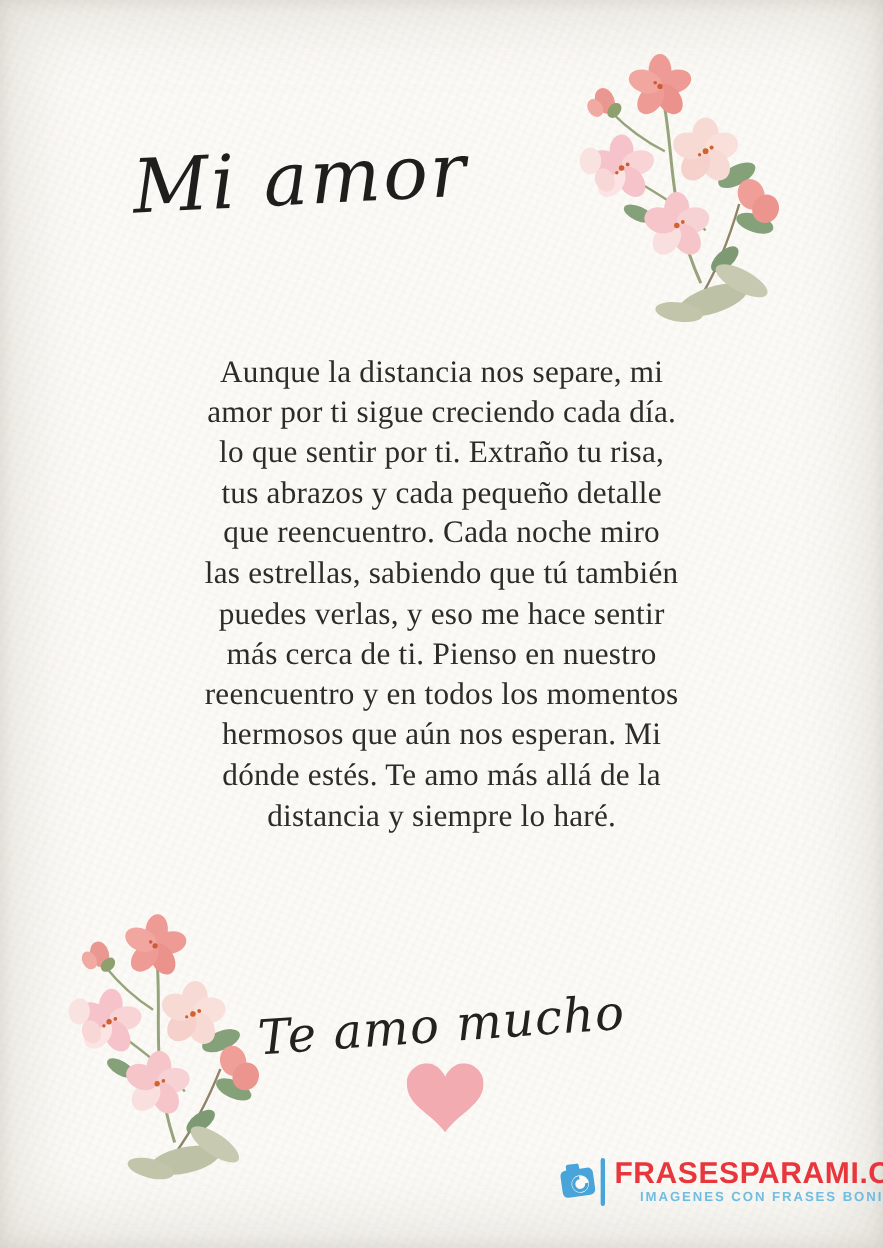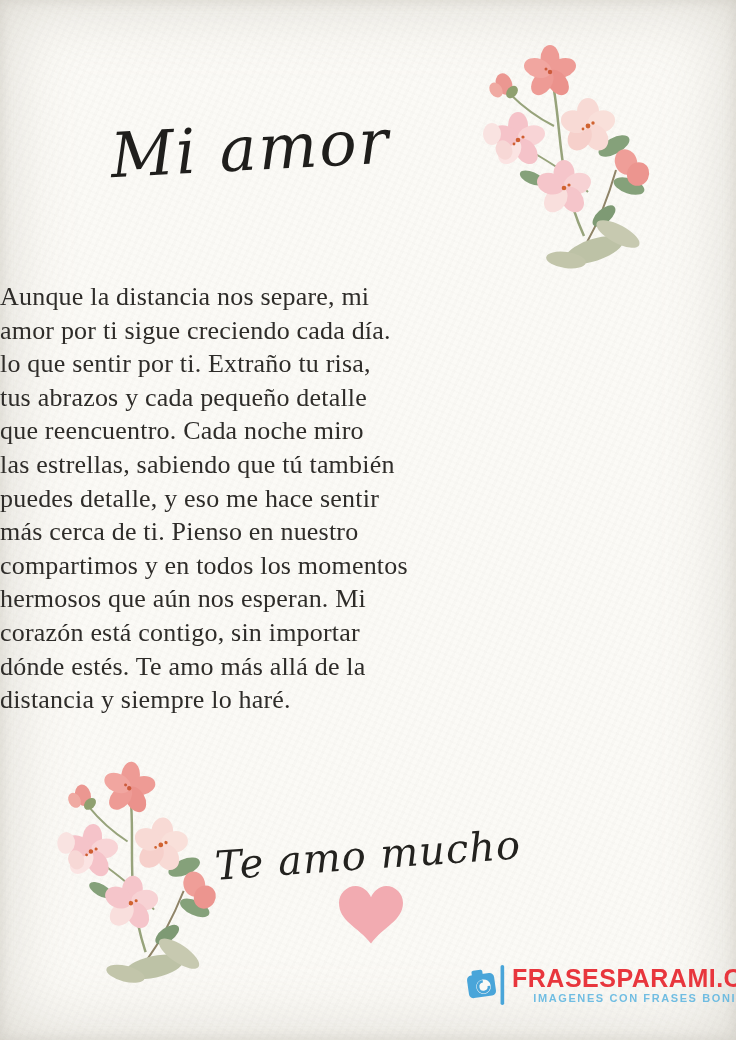--- a/index.html
+++ b/index.html
@@ -26,23 +26,24 @@
     font-style: italic;
     font-weight: 400;
     font-size: 62px;
     color: #1f1e1c;
     transform: rotate(-3deg);
     letter-spacing: 2px;
   }
 
   .quote {
     position: absolute;
-    top: 280px;
+    top: 293px;
     left: 0;
     width: 100%;
+    text-align: center;
     color: #2e2c29;
   }
   .quote-line {
     font-size: 26px;
     line-height: 33.6px;
     letter-spacing: 0.2px;
   }
 
   .signature {
     position: absolute;
@@ -187,25 +188,24 @@
 
   <div class="title">Mi amor</div>
 
   <div class="quote">
       <div class="quote-line">Aunque la distancia nos separe, mi</div>
       <div class="quote-line">amor por ti sigue creciendo cada día.</div>
       <div class="quote-line">lo que sentir por ti. Extraño tu risa,</div>
       <div class="quote-line">tus abrazos y cada pequeño detalle</div>
       <div class="quote-line">que reencuentro. Cada noche miro</div>
       <div class="quote-line">las estrellas, sabiendo que tú también</div>
-      <div class="quote-line">puedes detalle, y eso me hace sentir</div>
+      <div class="quote-line">puedes verlas, y eso me hace sentir</div>
       <div class="quote-line">más cerca de ti. Pienso en nuestro</div>
-      <div class="quote-line">compartimos y en todos los momentos</div>
+      <div class="quote-line">reencuentro y en todos los momentos</div>
       <div class="quote-line">hermosos que aún nos esperan. Mi</div>
-      <div class="quote-line">corazón está contigo, sin importar</div>
       <div class="quote-line">dónde estés. Te amo más allá de la</div>
       <div class="quote-line">distancia y siempre lo haré.</div>
     </div>
 
   <svg class="flowers-bl" viewBox="0 0 200 240">
     <use href="#bouquet"></use>
   </svg>
 
   <div class="signature">Te amo mucho</div>
 

